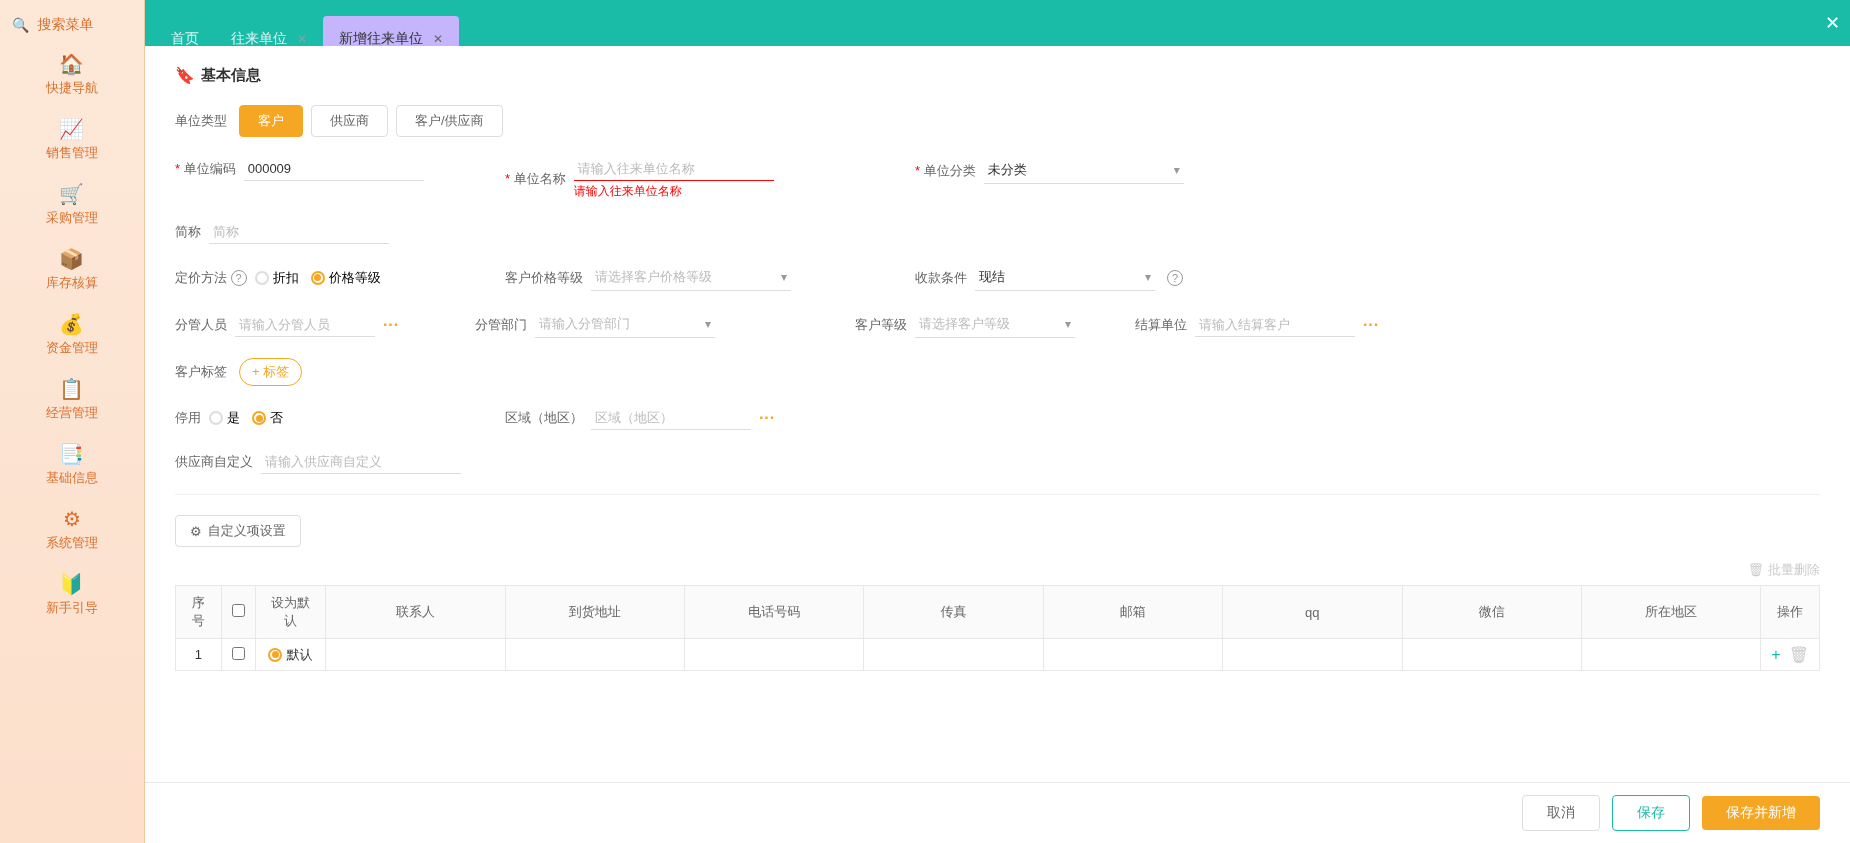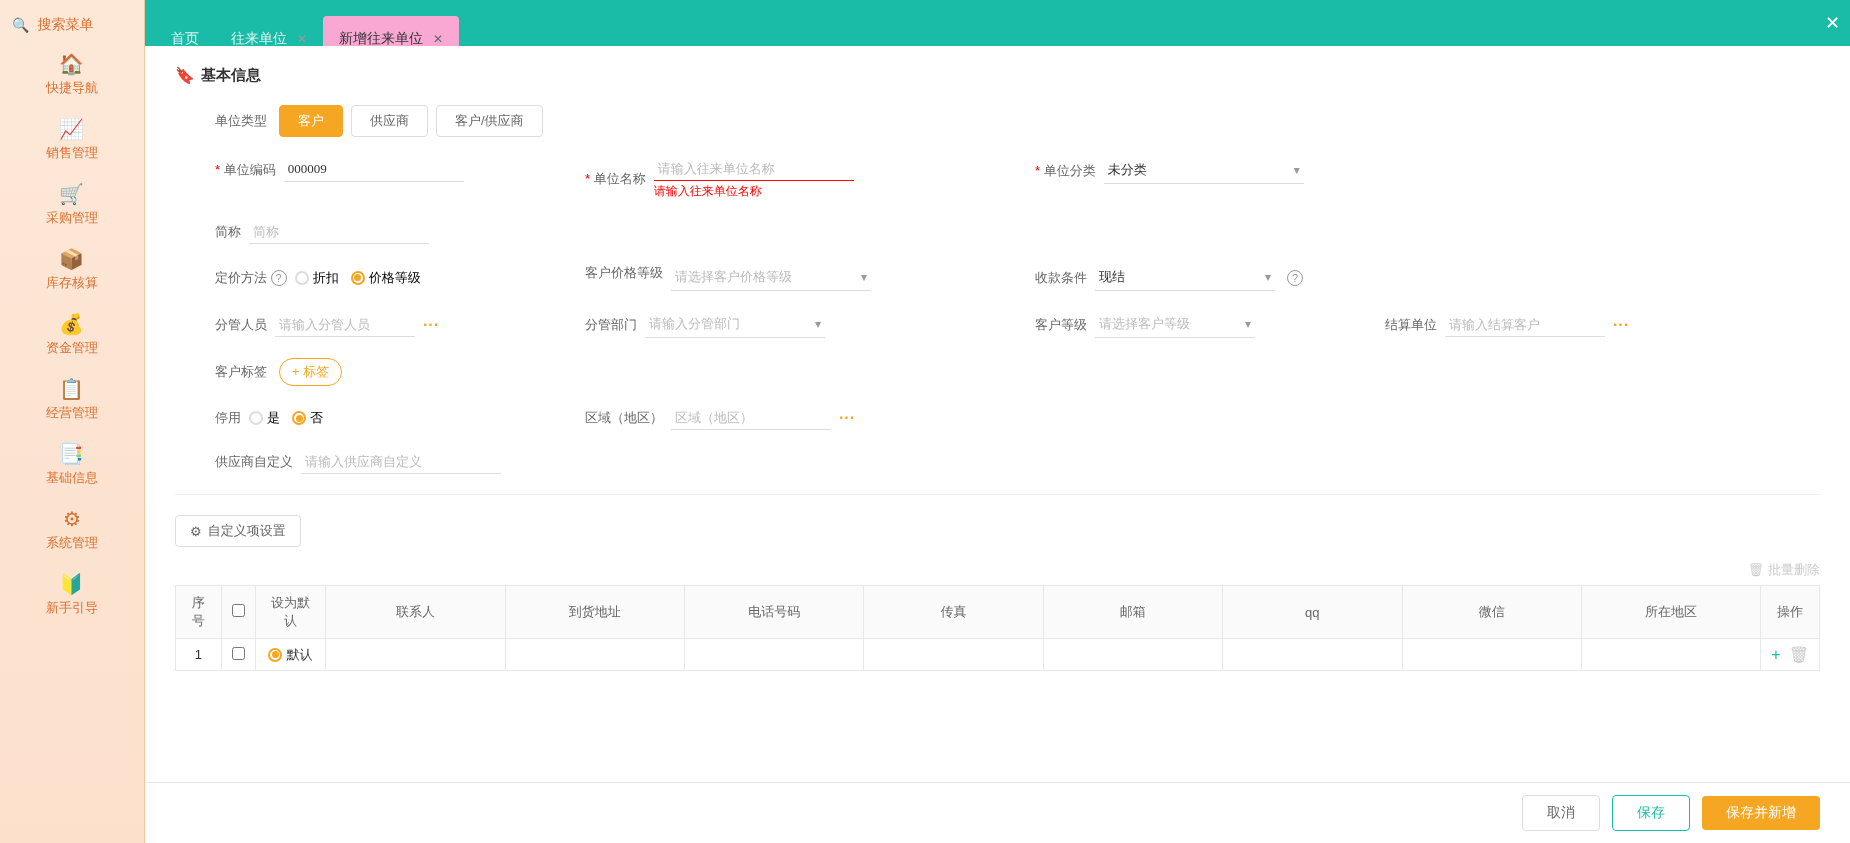--- a/index.html
+++ b/index.html
@@ -48,21 +48,21 @@
       font-size: 14px;
       display: flex;
       align-items: center;
       gap: 6px;
       color: rgba(255,255,255,0.85);
       height: 100%;
       align-items: center;
       margin-top: 31px;
     }
     .tab.active {
-      background: #f9a8d4;
+      background: #c4b5fd;
       color: #333;
       border-radius: 4px 4px 0 0;
     }
     .tab .close-btn { font-size: 12px; color: #999; margin-left: 4px; cursor: pointer; }
     .tab.active .close-btn { color: #666; }
     .tabbar-close { margin-left: auto; color: white; cursor: pointer; font-size: 18px; }
 
     
     .content { flex: 1; background: white; overflow-y: auto; padding: 20px 30px; }
 
@@ -83,21 +83,20 @@
       align-items: flex-start;
       margin-bottom: 20px;
       gap: 0;
     }
     .form-field {
       display: flex;
       align-items: center;
       flex: 1;
       gap: 8px;
       min-width: 0;
-      margin-left: 40px;
     }
     .form-label {
       font-size: 13px;
       color: #666;
       white-space: nowrap;
       flex-shrink: 0;
     }
     .form-input {
       border: none;
       border-bottom: 1px solid #ddd;
@@ -374,21 +373,21 @@
           <button class="type-btn">供应商</button>
           <button class="type-btn">客户/供应商</button>
         </div>
       </div>
     </div>
 
     
     <div class="form-row" style="gap:30px;">
       <div class="form-field" style="flex:0 0 300px;">
         <span class="form-label"><span style="color:red;">*</span> <span>单位编码</span></span>
-        <input class="form-input" type="text" value="000009" style="max-width: 180px; font-family: Liberation Serif, serif;">
+        <input class="form-input" type="text" value="000009" style="max-width: 180px;">
       </div>
       <div class="form-field" style="flex:0 0 380px;">
         <span class="form-label"><span style="color:red;">*</span> <span>单位名称</span></span>
         <div class="field-with-error">
           <input class="form-input error" type="text" style="max-width: 200px;" placeholder="请输入往来单位名称">
           <span class="error-msg">请输入往来单位名称</span>
         </div>
       </div>
       <div class="form-field" style="flex:0 0 320px;">
         <span class="form-label"><span style="color:red;">*</span> <span>单位分类</span></span>
@@ -418,39 +417,39 @@
           <div class="radio-item">
             <div class="radio-circle"></div>
             <span>折扣</span>
           </div>
           <div class="radio-item">
             <div class="radio-circle checked"></div>
             <span>价格等级</span>
           </div>
         </div>
       </div>
-      <div class="form-field" style="flex:0 0 380px; align-items:flex-start;">
+      <div class="form-field" style="flex:0 0 380px; align-items:center;">
         <span class="form-label">客户价格等级</span>
         <div class="form-select" style="max-width:200px;">
           <span class="select-text">请选择客户价格等级</span>
           <span class="chevron">▾</span>
         </div>
       </div>
       <div class="form-field" style="flex:0 0 320px; align-items:center;">
         <span class="form-label">收款条件</span>
         <div class="form-select" style="max-width:180px;">
           <span class="select-text has-value">现结</span>
           <span class="chevron">▾</span>
         </div>
         <span class="info-icon" style="margin-left:4px;">?</span>
       </div>
     </div>
 
     
-    <div class="form-row" style="gap:30px; align-items:center;">
+    <div class="form-row" style="align-items:center;">
       <div class="form-field" style="flex:0 0 300px; align-items:center;">
         <span class="form-label">分管人员</span>
         <input class="form-input" type="text" style="max-width: 140px;" placeholder="请输入分管人员">
         <span class="more-btn">···</span>
       </div>
       <div class="form-field" style="flex:0 0 380px; align-items:center;">
         <span class="form-label">分管部门</span>
         <div class="form-select" style="max-width:180px;">
           <span class="select-text">请输入分管部门</span>
           <span class="chevron">▾</span>

